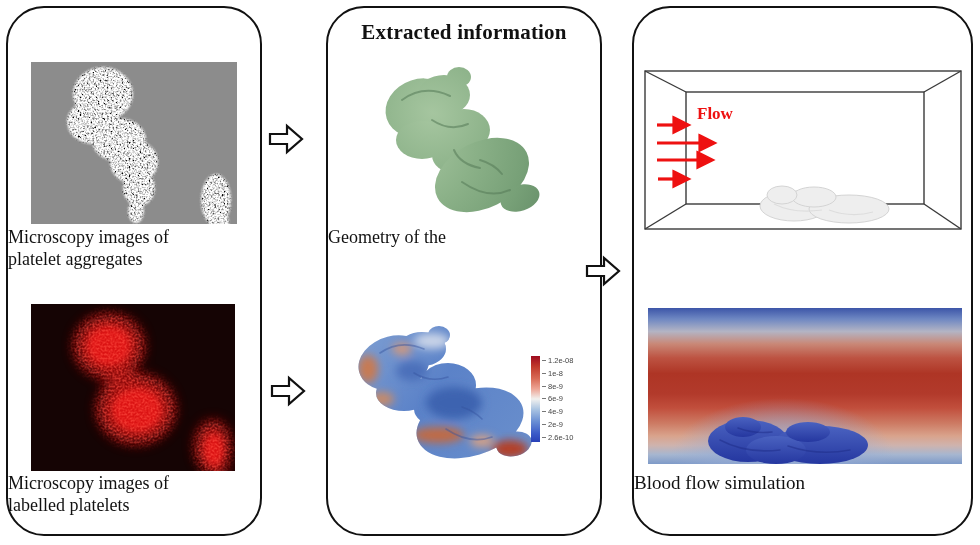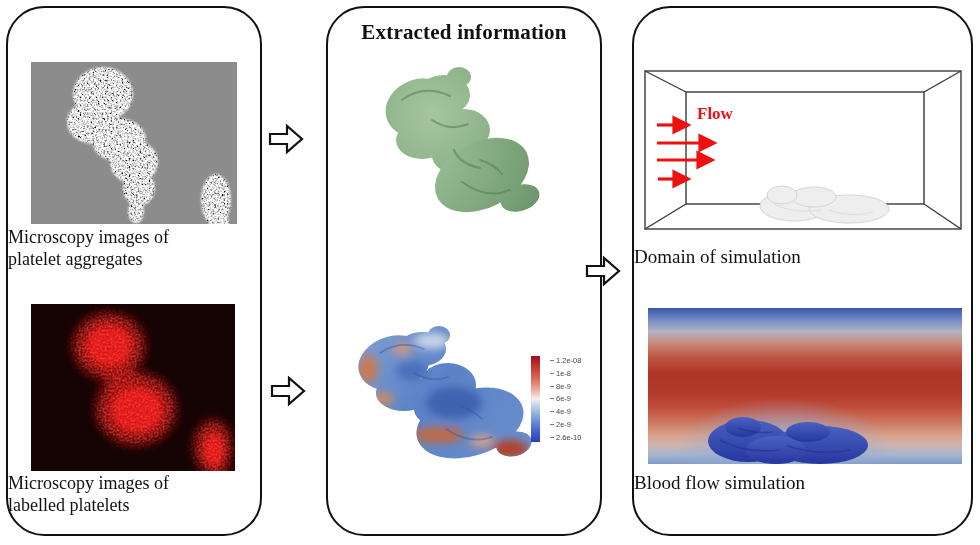--- a/index.html
+++ b/index.html
@@ -12,21 +12,21 @@
   #panel-computational{left:632px;width:341px;}
   .panel-title{position:absolute;top:12px;left:0;width:100%;text-align:center;
                font-weight:bold;font-size:21px;letter-spacing:.2px;}
   .img-frame{position:absolute;display:block;}
   .caption{position:absolute;left:0;width:100%;text-align:left;font-size:18px;line-height:22px;}
   .flow-arrow-between{position:absolute;width:38px;height:36px;}
   #arrow-1{left:267px;top:121px;}
   #arrow-2{left:269px;top:373px;}
   #arrow-3{left:584px;top:253px;}
   
-  .colorbar{position:absolute;display:flex;gap:10px;}
+  .colorbar{position:absolute;display:flex;gap:2px;}
   .cb-bar{width:9px;height:86px;
     background:linear-gradient(180deg,#9e0b20 0%,#c0392b 12%,#d86a55 26%,#eda393 38%,
                #f1f0ee 50%,#aac4e2 62%,#6a8fd4 76%,#3b5bc8 90%,#2840b8 100%);}
   .cb-labels{display:flex;flex-direction:column;justify-content:space-between;height:86px;}
   .cb-row{display:flex;align-items:center;gap:2px;
           font-family:"Liberation Sans","DejaVu Sans",sans-serif;font-size:7.5px;color:#444;
           white-space:nowrap;}
   .cb-tick{display:inline-block;width:4px;height:1px;background:#777;}
 </style>
 </head>
@@ -132,20 +132,21 @@
     </g>
     <g fill="none" stroke="#557a57" stroke-width="2" stroke-linecap="round" opacity="0.55">
       <path d="M40,40 q22,-16 48,-4"></path>
       <path d="M70,60 q18,12 36,4"></path>
       <path d="M92,90 q6,14 26,18"></path>
       <path d="M100,122 q26,18 48,8"></path>
       <path d="M118,100 q14,4 22,14"></path>
     </g>
   </svg>
   <div class="caption" style="top:218px">
+    <div>Geometry of the</div>
   </div>
 
   <svg class="img-frame" style="left:14px;top:303px" width="192" height="162" viewBox="0 0 192 162">
     <defs>
       <linearGradient id="permBlue" gradientUnits="userSpaceOnUse" x1="20" y1="20" x2="180" y2="150">
         <stop offset="0%" stop-color="#7d9ed2"></stop>
         <stop offset="45%" stop-color="#5b82c8"></stop>
         <stop offset="100%" stop-color="#6a8fcc"></stop>
       </linearGradient>
       <clipPath id="permClip">
@@ -258,23 +259,20 @@
         <line x1="13" y1="90" x2="56" y2="90"></line>
           <polygon points="54,83 68,90 54,97"></polygon>
       </g>
       <g>
         <line x1="14" y1="109" x2="32" y2="109"></line>
           <polygon points="30,102 44,109 30,116"></polygon>
       </g>
     </g>
     <text x="53" y="49" font-size="17" font-weight="600" fill="#ee1111" font-family="Liberation Serif, DejaVu Serif, serif">Flow</text>
   </svg>
-  <div class="caption" style="top:238px;font-size:19px">
-    <div>Domain of simulation</div>
-  </div>
 
   <svg class="img-frame" style="left:14px;top:300px" width="314" height="156" viewBox="0 0 314 156">
     <defs>
       <linearGradient id="flowGrad" x1="0" y1="0" x2="0" y2="1">
         <stop offset="0%" stop-color="#3c55a8"></stop>
         <stop offset="7%" stop-color="#6e87c2"></stop>
         <stop offset="15%" stop-color="#b3b4c4"></stop>
         <stop offset="23%" stop-color="#c98877"></stop>
         <stop offset="32%" stop-color="#bd5342"></stop>
         <stop offset="42%" stop-color="#ae3525"></stop>

